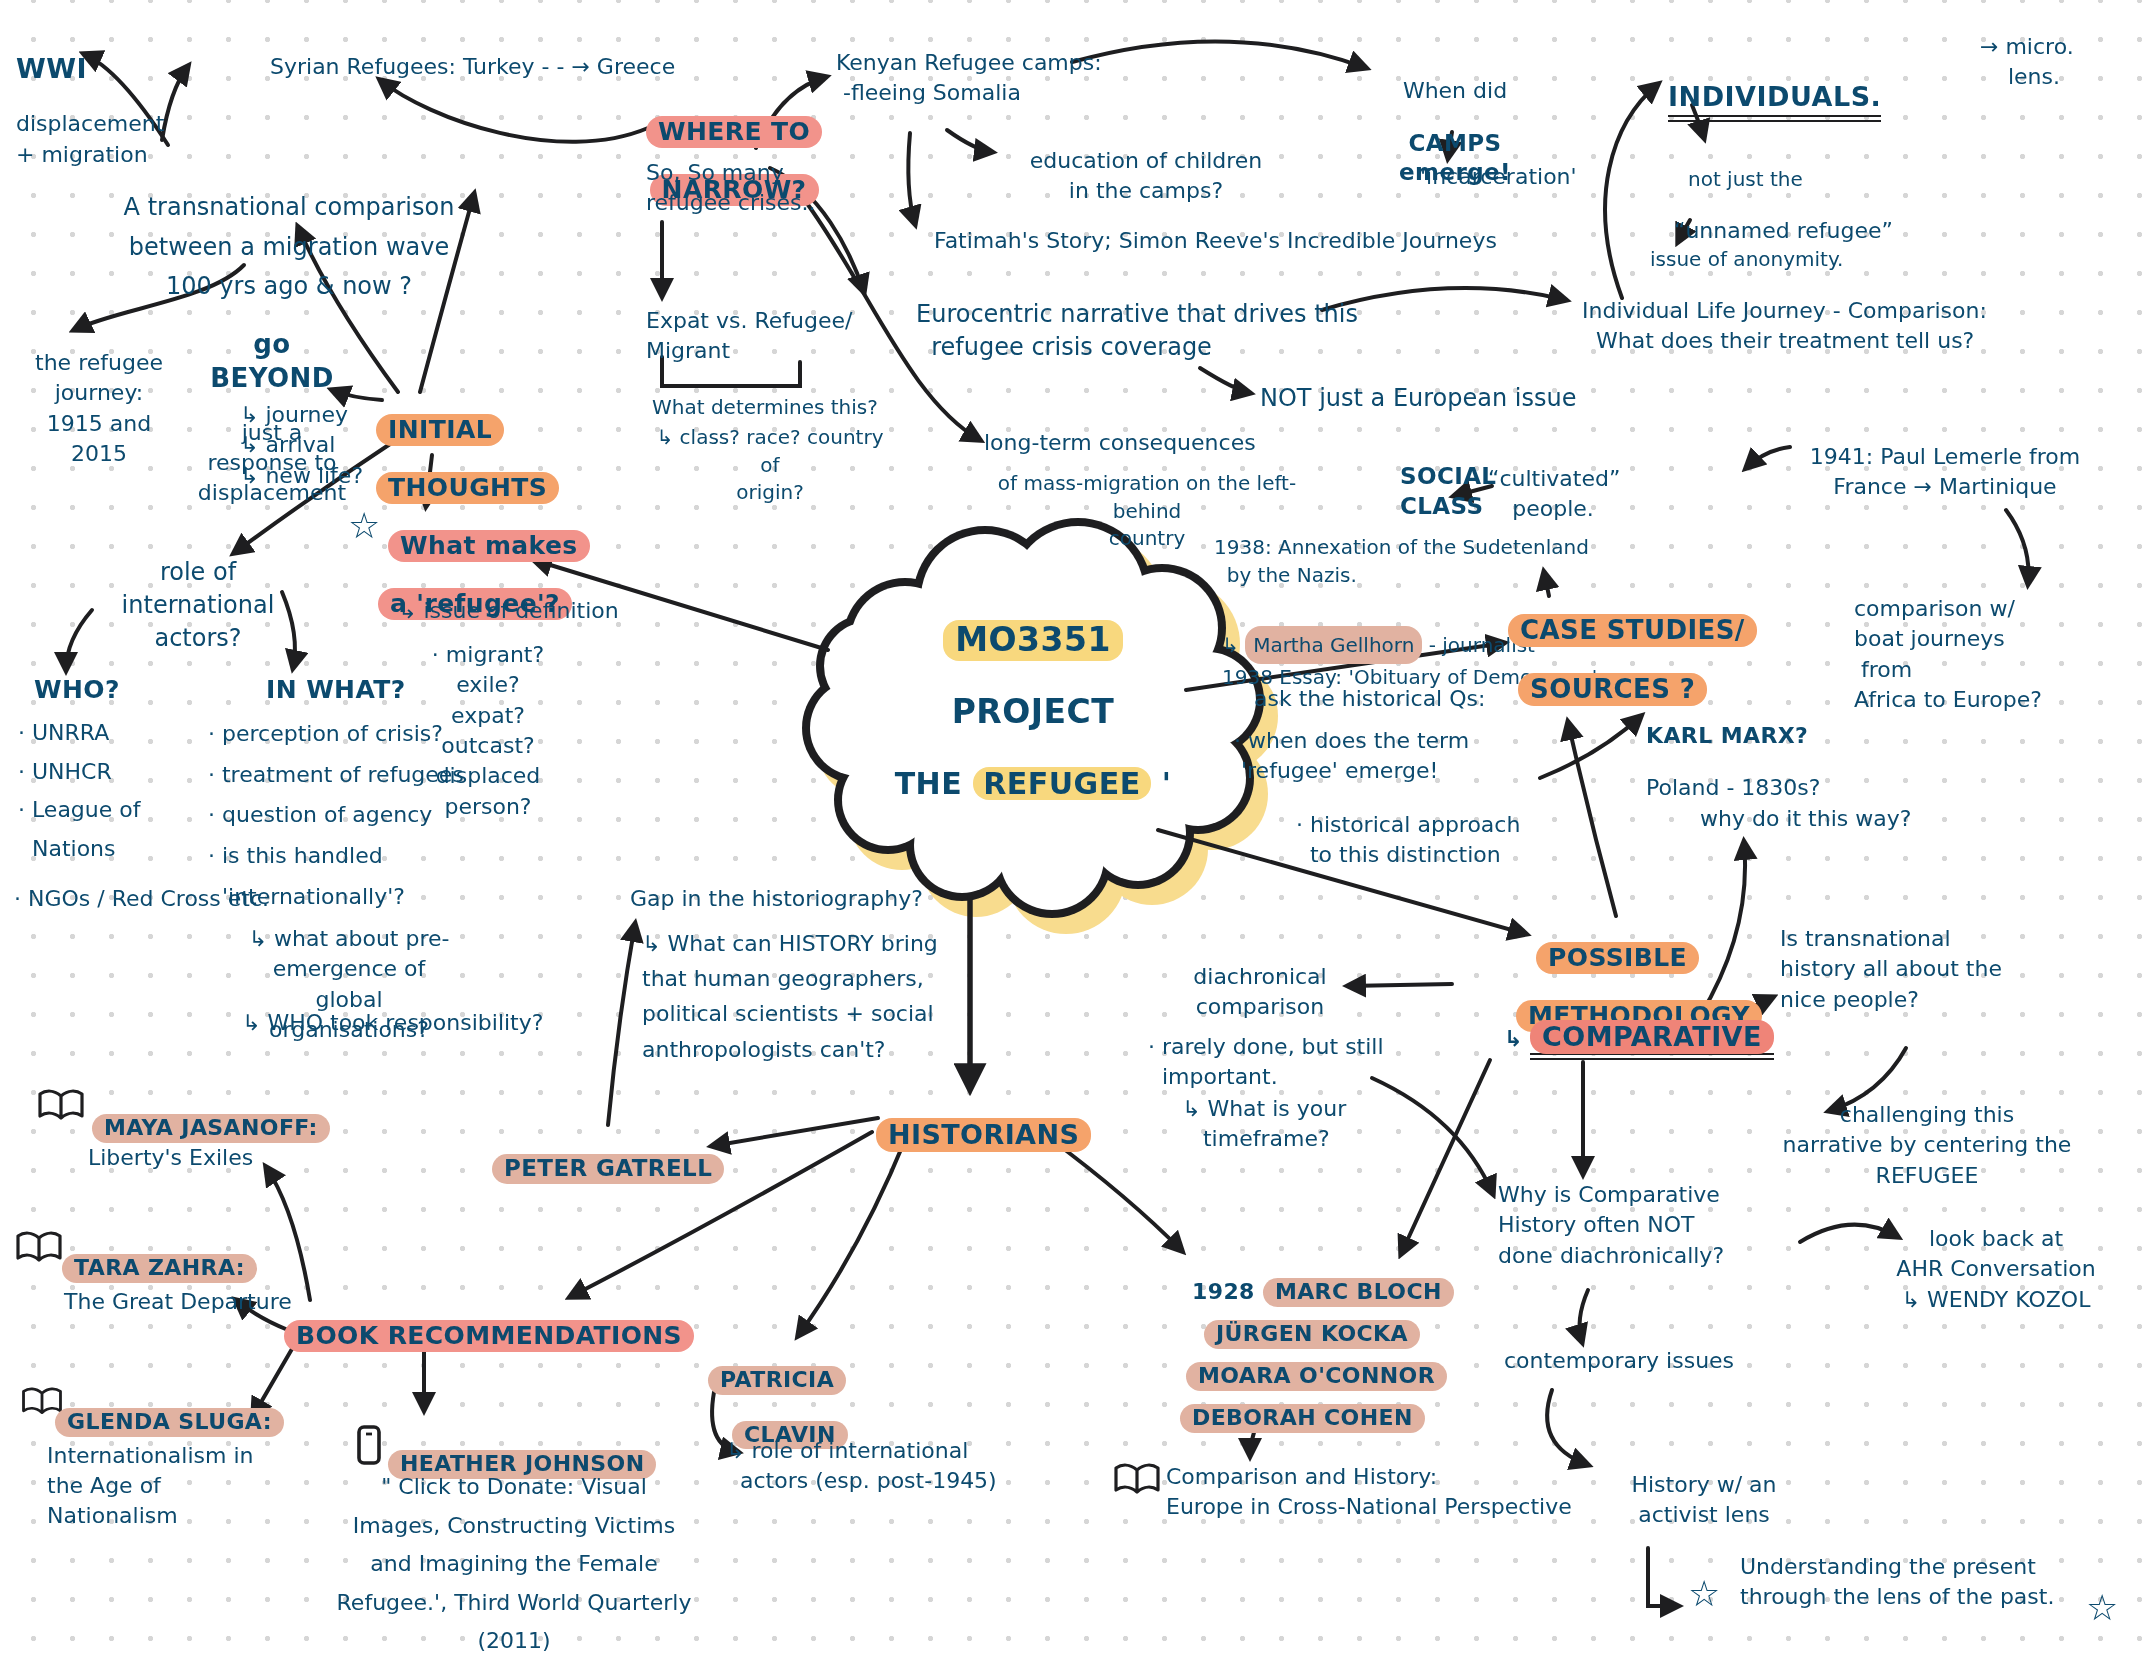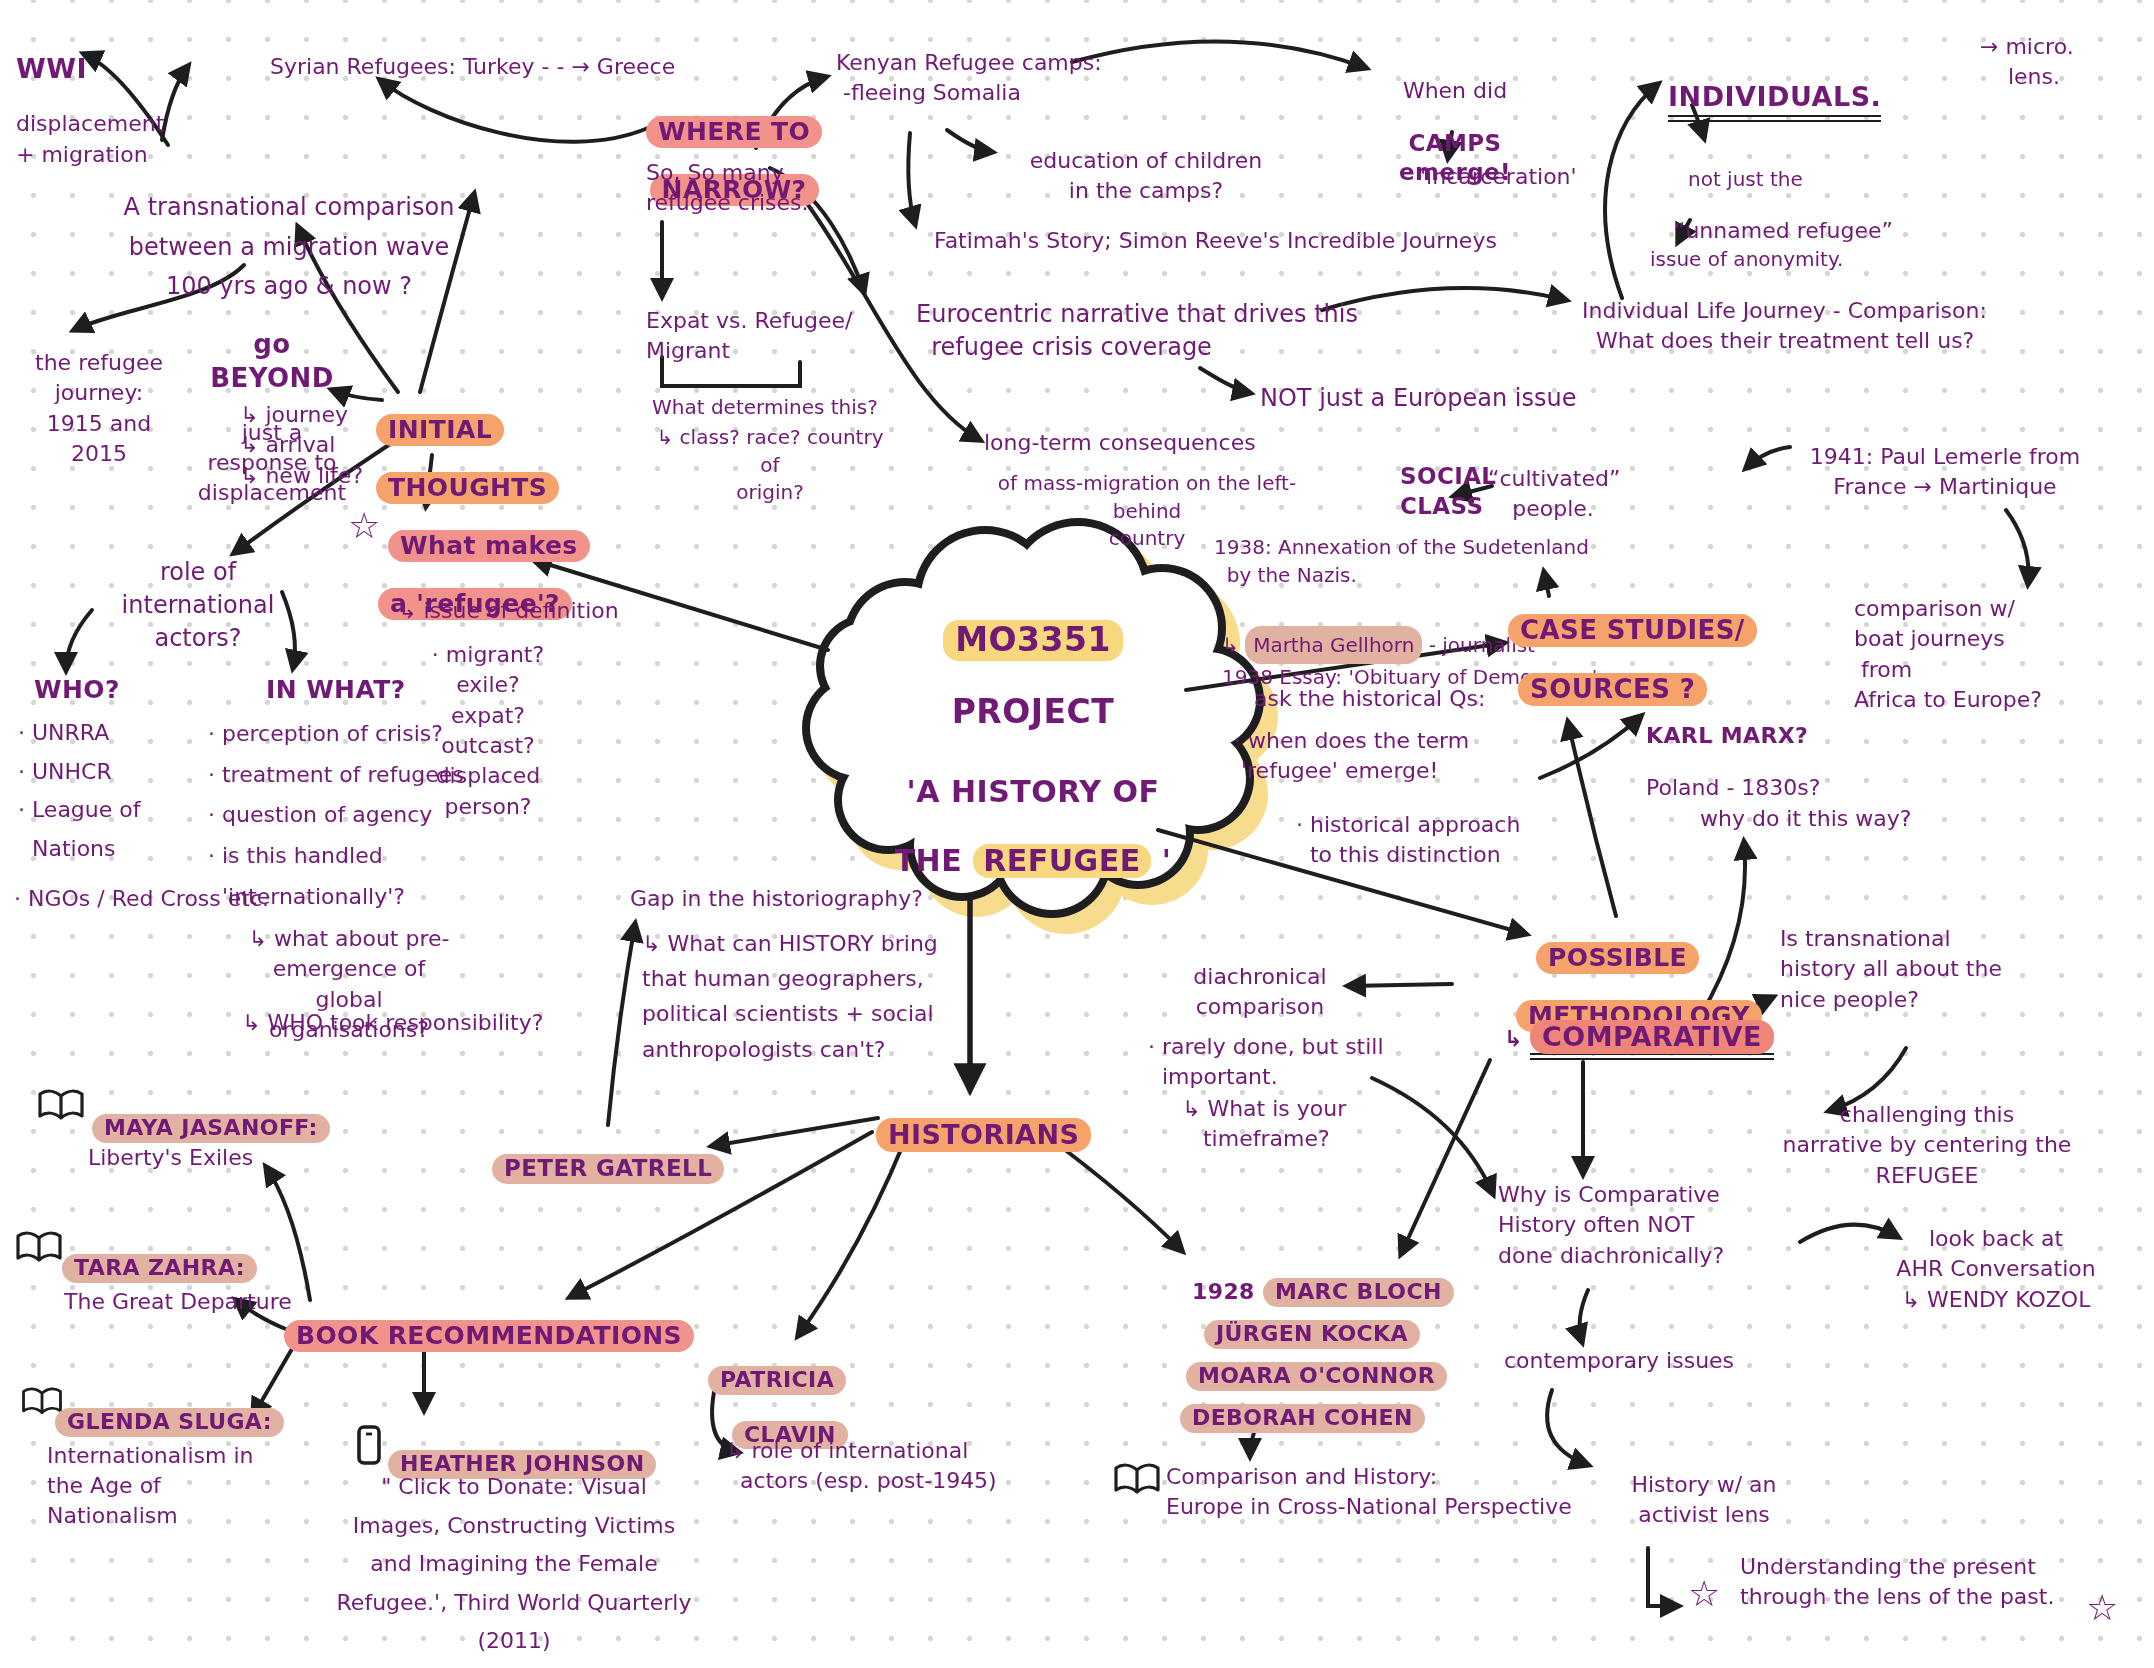--- a/index.html
+++ b/index.html
@@ -1,17 +1,17 @@
 <!DOCTYPE html>
 <html><head>
 <meta charset="utf-8">
 <style>
   html,body{margin:0;padding:0;background:#e8e8e8}
   #canvas{position:relative;width:2154px;height:1668px;background:#ffffff;
-    font-family:"DejaVu Sans",sans-serif;color:#701a75;overflow:hidden}
+    font-family:"DejaVu Sans",sans-serif;color:#0c4a6e;overflow:hidden}
   .dots{position:absolute;inset:0;
     background-image:radial-gradient(#d6d6d6 2.6px,transparent 2.9px);
     background-size:39px 39px;background-position:14px 20px}
   .layer{position:absolute;inset:0}
   .n{position:absolute;white-space:pre-line;line-height:1.38}
   .t{font-size:22px}
   .s{font-size:20px}
   .h{font-weight:bold;font-size:25px;letter-spacing:.4px;line-height:1.3}
   .hb{font-weight:bold;font-size:27px;letter-spacing:.5px}
   .c{text-align:center}
@@ -399,18 +399,17 @@
     <div class="n" style="left:1186px;top:1340px">
       <span class="pill tan h" style="font-size:22px">MOARA O'CONNOR</span>
     </div>
     <div class="n" style="left:1180px;top:1382px">
       <span class="pill tan h" style="font-size:22px">DEBORAH COHEN</span>
     </div>
 
     <div class="n c" style="left:823px;top:598px;width:420px">
       <div><span class="pill yl hb" style="font-size:33px">MO3351</span></div>
       <div class="hb" style="font-size:33px;margin-top:6px">PROJECT</div>
-      <div class="hb" style="font-size:30px;margin-top:14px">'A  HISTORY  OF</div>
       <div class="hb" style="font-size:30px;margin-top:6px"><span>THE </span><span class="pill yl" style="padding:0 10px">REFUGEE</span><span> '</span></div>
     </div>
 
   </div>
 </div>
 
 </body></html>

